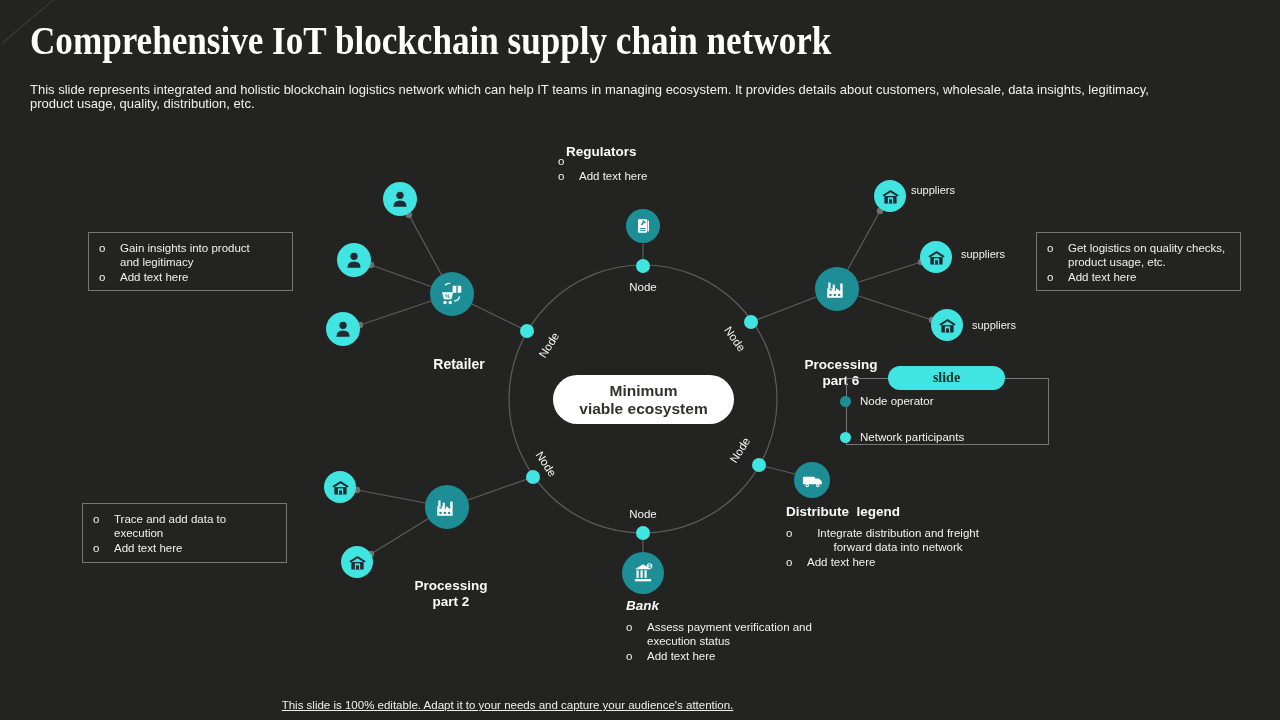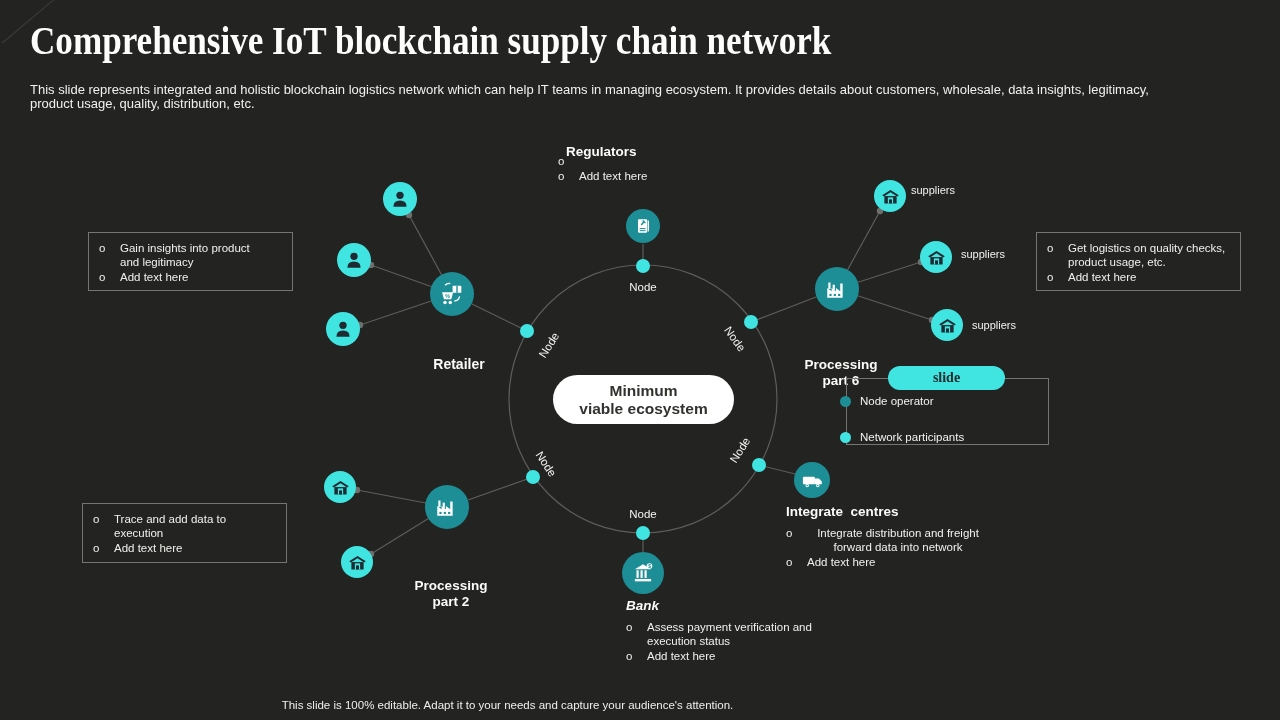--- a/index.html
+++ b/index.html
@@ -16,21 +16,21 @@
     font-family:"Liberation Serif", serif;
     font-weight:700;font-size:39px;line-height:46px;color:#fdfdfb;
     transform:scaleX(0.90);transform-origin:left top;letter-spacing:0px;
   }
   .subtitle{
     left:30px;top:83px;width:1162px;
     font-size:13px;line-height:14px;color:#f0f0ee;
   }
   .footer{
     left:0;top:699px;width:1015px;text-align:center;
-    font-size:11.5px;color:#eeeeec;
+    font-size:11.5px;color:#eeeeec;text-decoration:underline;
   }
   .corner-accent{
     left:-6px;top:20px;width:70px;height:1px;background:#3c3c3a;
     transform:rotate(-40deg);
   }
   
   svg.net{left:0;top:0;}
   
   .ic{
     border-radius:50%;
@@ -294,21 +294,21 @@
 
 <div class="abs suppliers-label" style="left:911px;top:184px;">suppliers</div>
 <div class="abs suppliers-label" style="left:961px;top:248px;">suppliers</div>
 <div class="abs suppliers-label" style="left:972px;top:319px;">suppliers</div>
 
 <div class="abs h-bold center-text" style="left:401px;top:538px;width:100px;line-height:16px;">
   <span style="display:block;">Processing</span>
   <span style="display:block;">part 2</span>
 </div>
 
-<div class="abs h-bold pre" style="left:786px;top:504px;">Integrate  centres</div>
+<div class="abs h-bold pre" style="left:786px;top:504px;">Distribute  legend</div>
 <div class="abs bullets" style="left:786px;top:526px;width:215px;">
   <div class="bullet">
     <span class="bm">o</span>
     <span class="bt" style="width:182px;text-align:center;">Integrate distribution and freight forward data into network</span>
   </div>
   <div class="bullet">
     <span class="bm">o</span>
     <span class="bt">Add text here</span>
   </div>
 </div>

